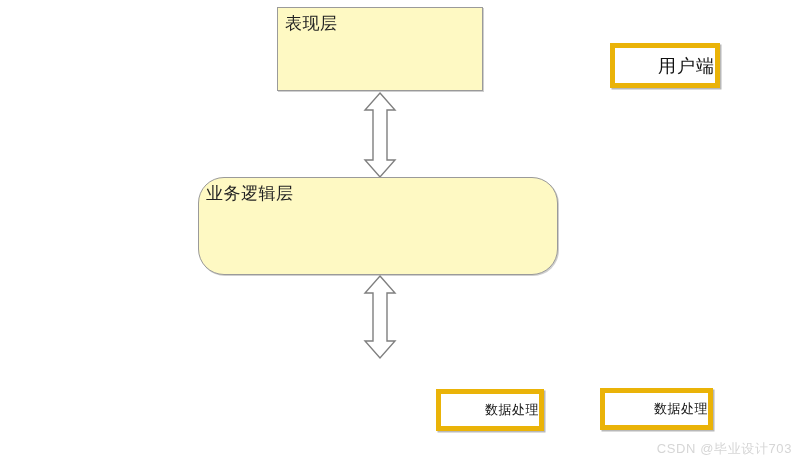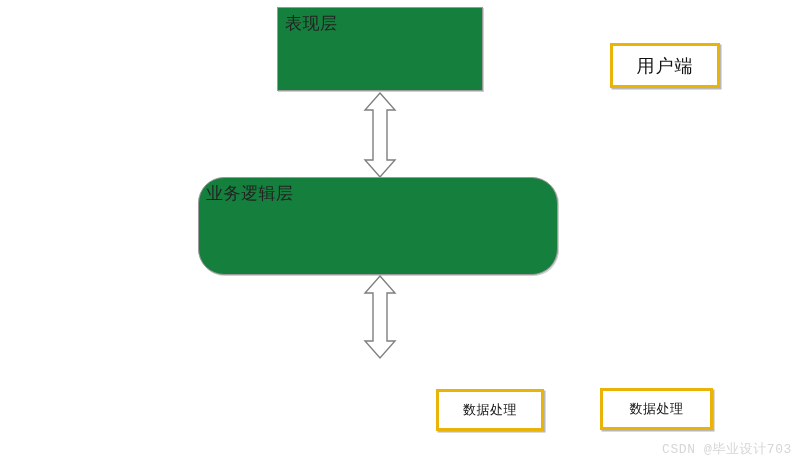--- a/index.html
+++ b/index.html
@@ -20,46 +20,46 @@
     position: absolute;
     left: 0;
     top: 0;
     width: 804px;
     height: 468px;
   }
 
   
   .layer-box {
     position: absolute;
-    background: #15803d;
+    background: #fef9c3;
     border: 1px solid #9a9a9a;
     box-sizing: border-box;
     box-shadow: 1px 1px 0 0 #cfcfcf;
   }
   .layer-title {
     position: absolute;
     left: 7px;
     top: 4px;
     font-size: 17px;
     line-height: 24px;
     letter-spacing: 0.5px;
     color: #222222;
     white-space: nowrap;
   }
 
   
   .node-box {
     position: absolute;
     background: #ffffff;
-    border: 3px solid #eab308;
+    border: 5px solid #eab308;
     box-sizing: border-box;
     box-shadow: 1.5px 1.5px 0 0 #b8b8b8;
     display: flex;
     align-items: center;
-    justify-content: center;
+    justify-content: flex-end;
   }
   .node-label {
     font-size: 13px;
     line-height: 18px;
     letter-spacing: 0.5px;
     color: #111111;
     white-space: nowrap;
   }
   .node-label.big {
     font-size: 18px;
@@ -87,21 +87,21 @@
     overflow: visible;
   }
   #connector-top    { left: 362px; top: 92px;  height: 86px; }
   #connector-bottom { left: 362px; top: 275px; height: 84px; }
 
   
   #watermark {
     position: absolute;
     right: 12px;
     bottom: 10px;
-    font-family: Liberation Mono, monospace;
+    font-family: Liberation Sans, sans-serif;
     font-size: 13px;
     letter-spacing: 0.6px;
     color: #d6d6d6;
     white-space: nowrap;
     user-select: none;
   }
 </style>
 </head>
 <body>
 

